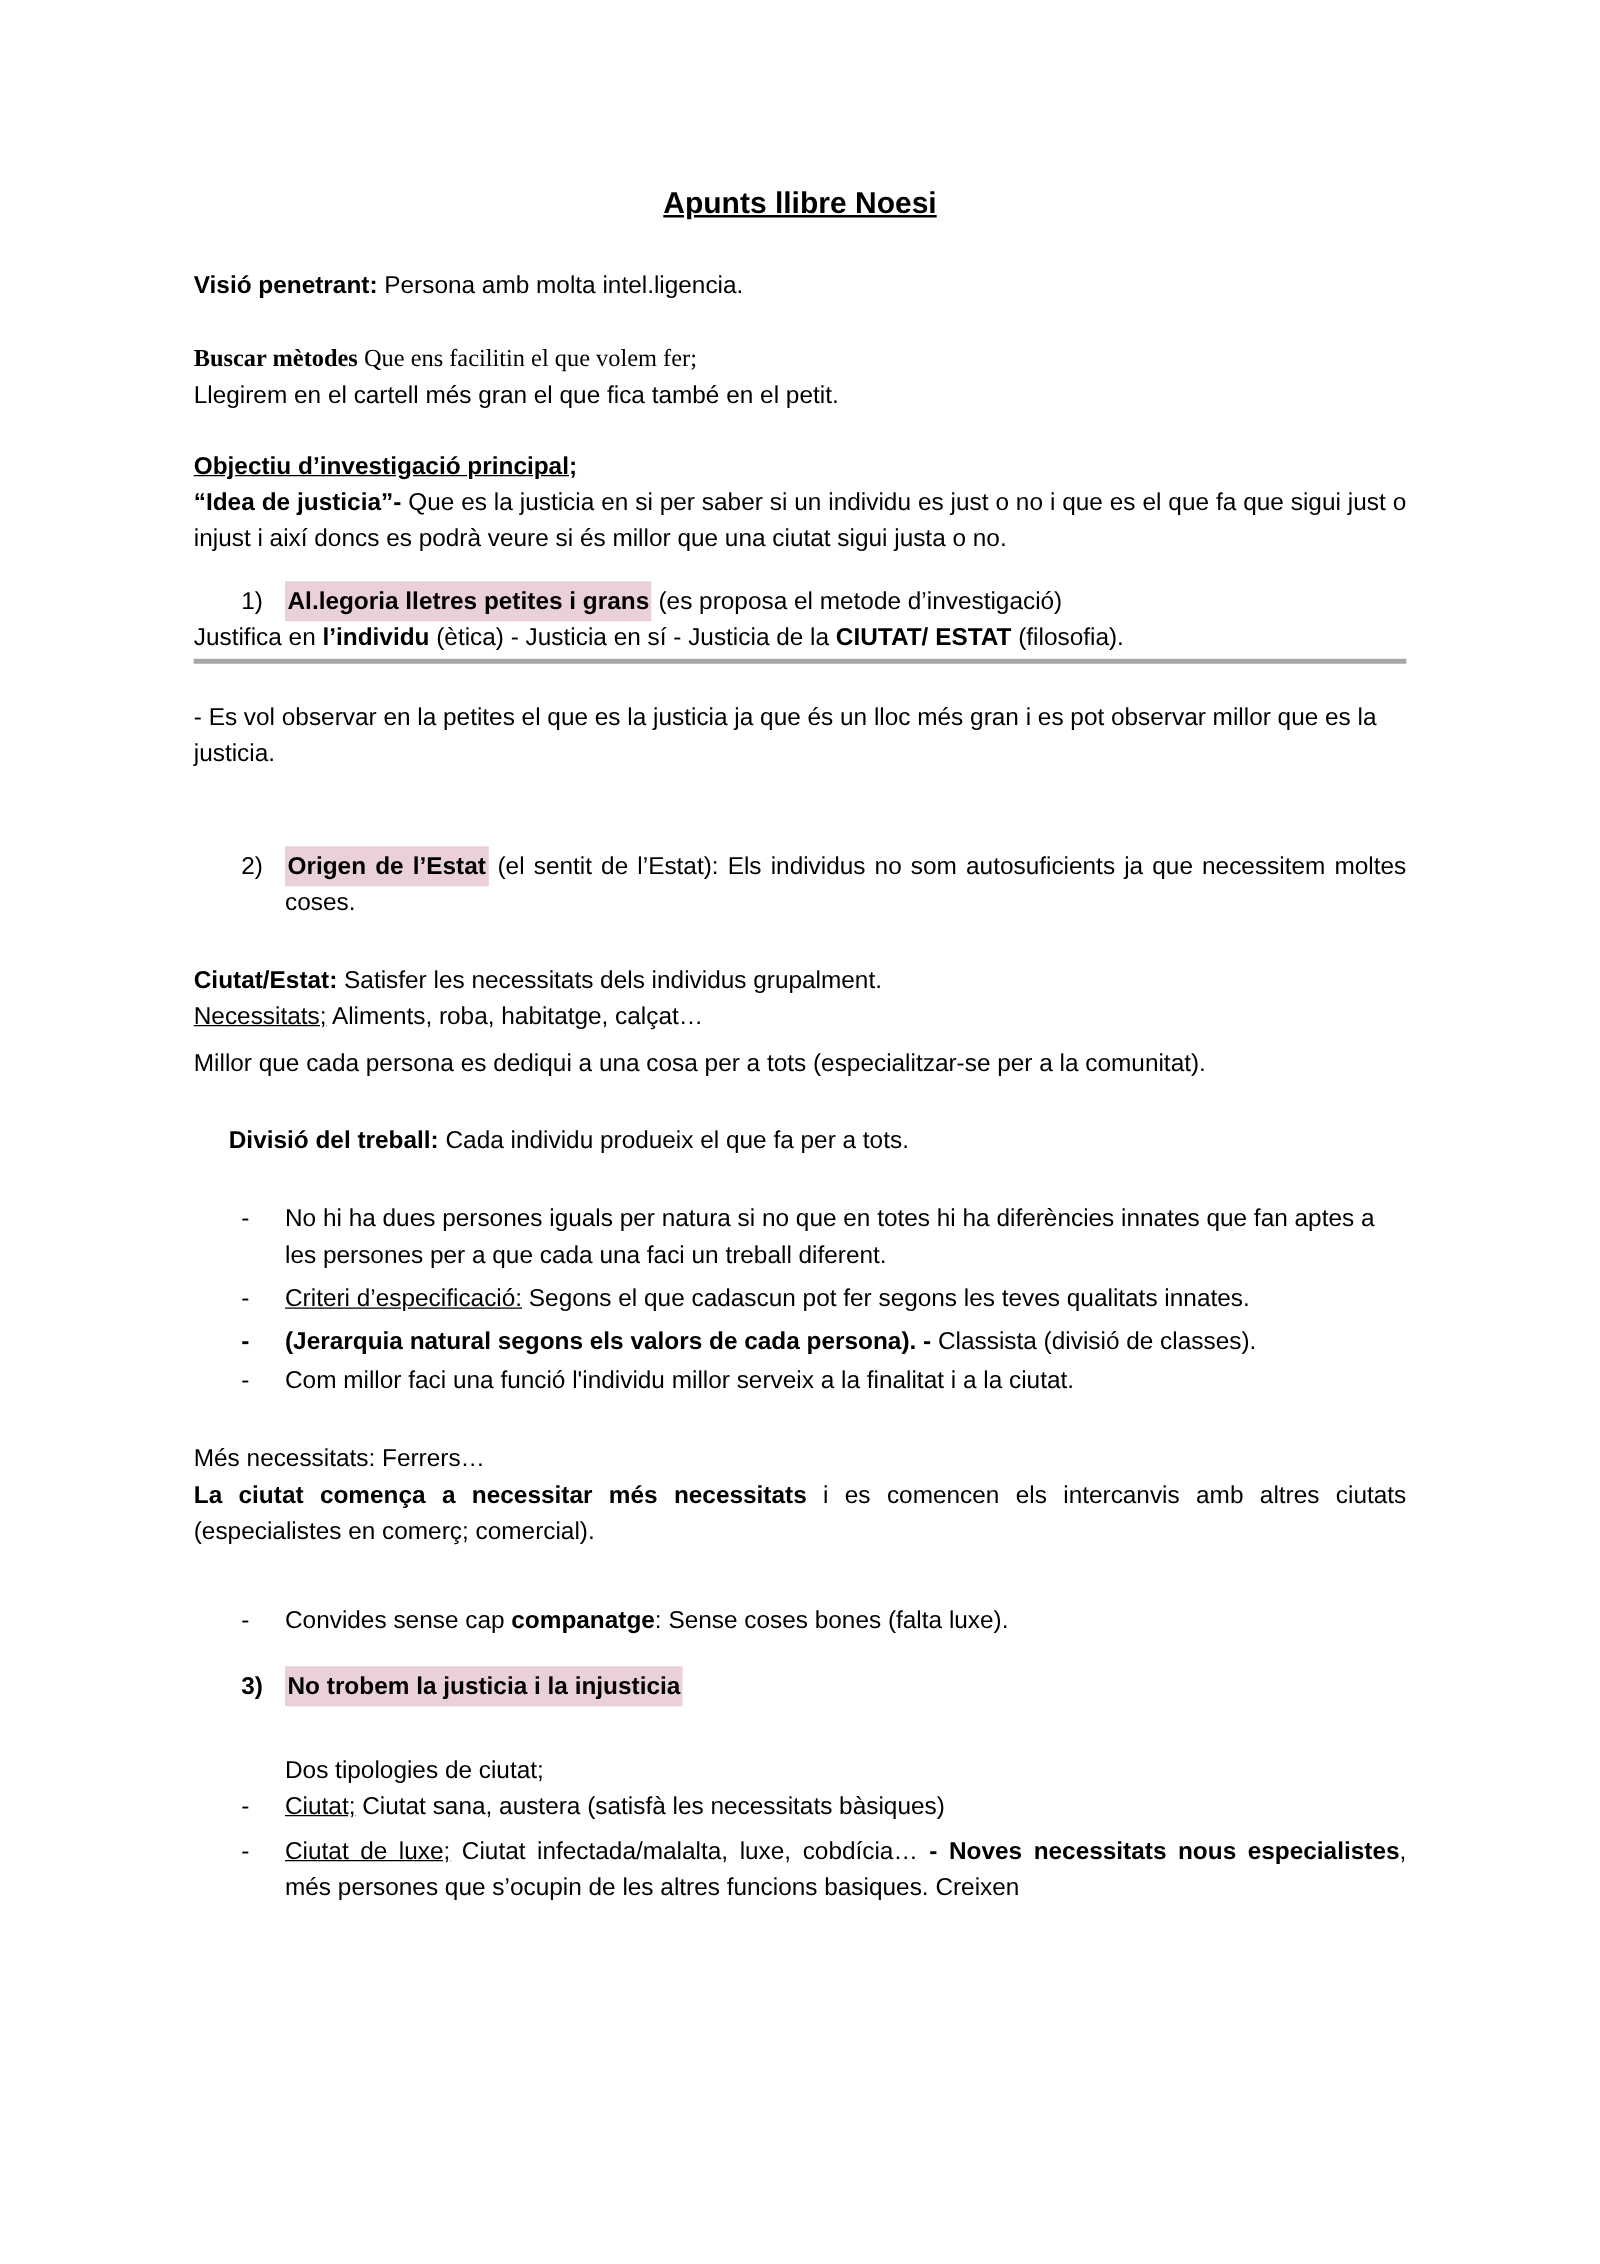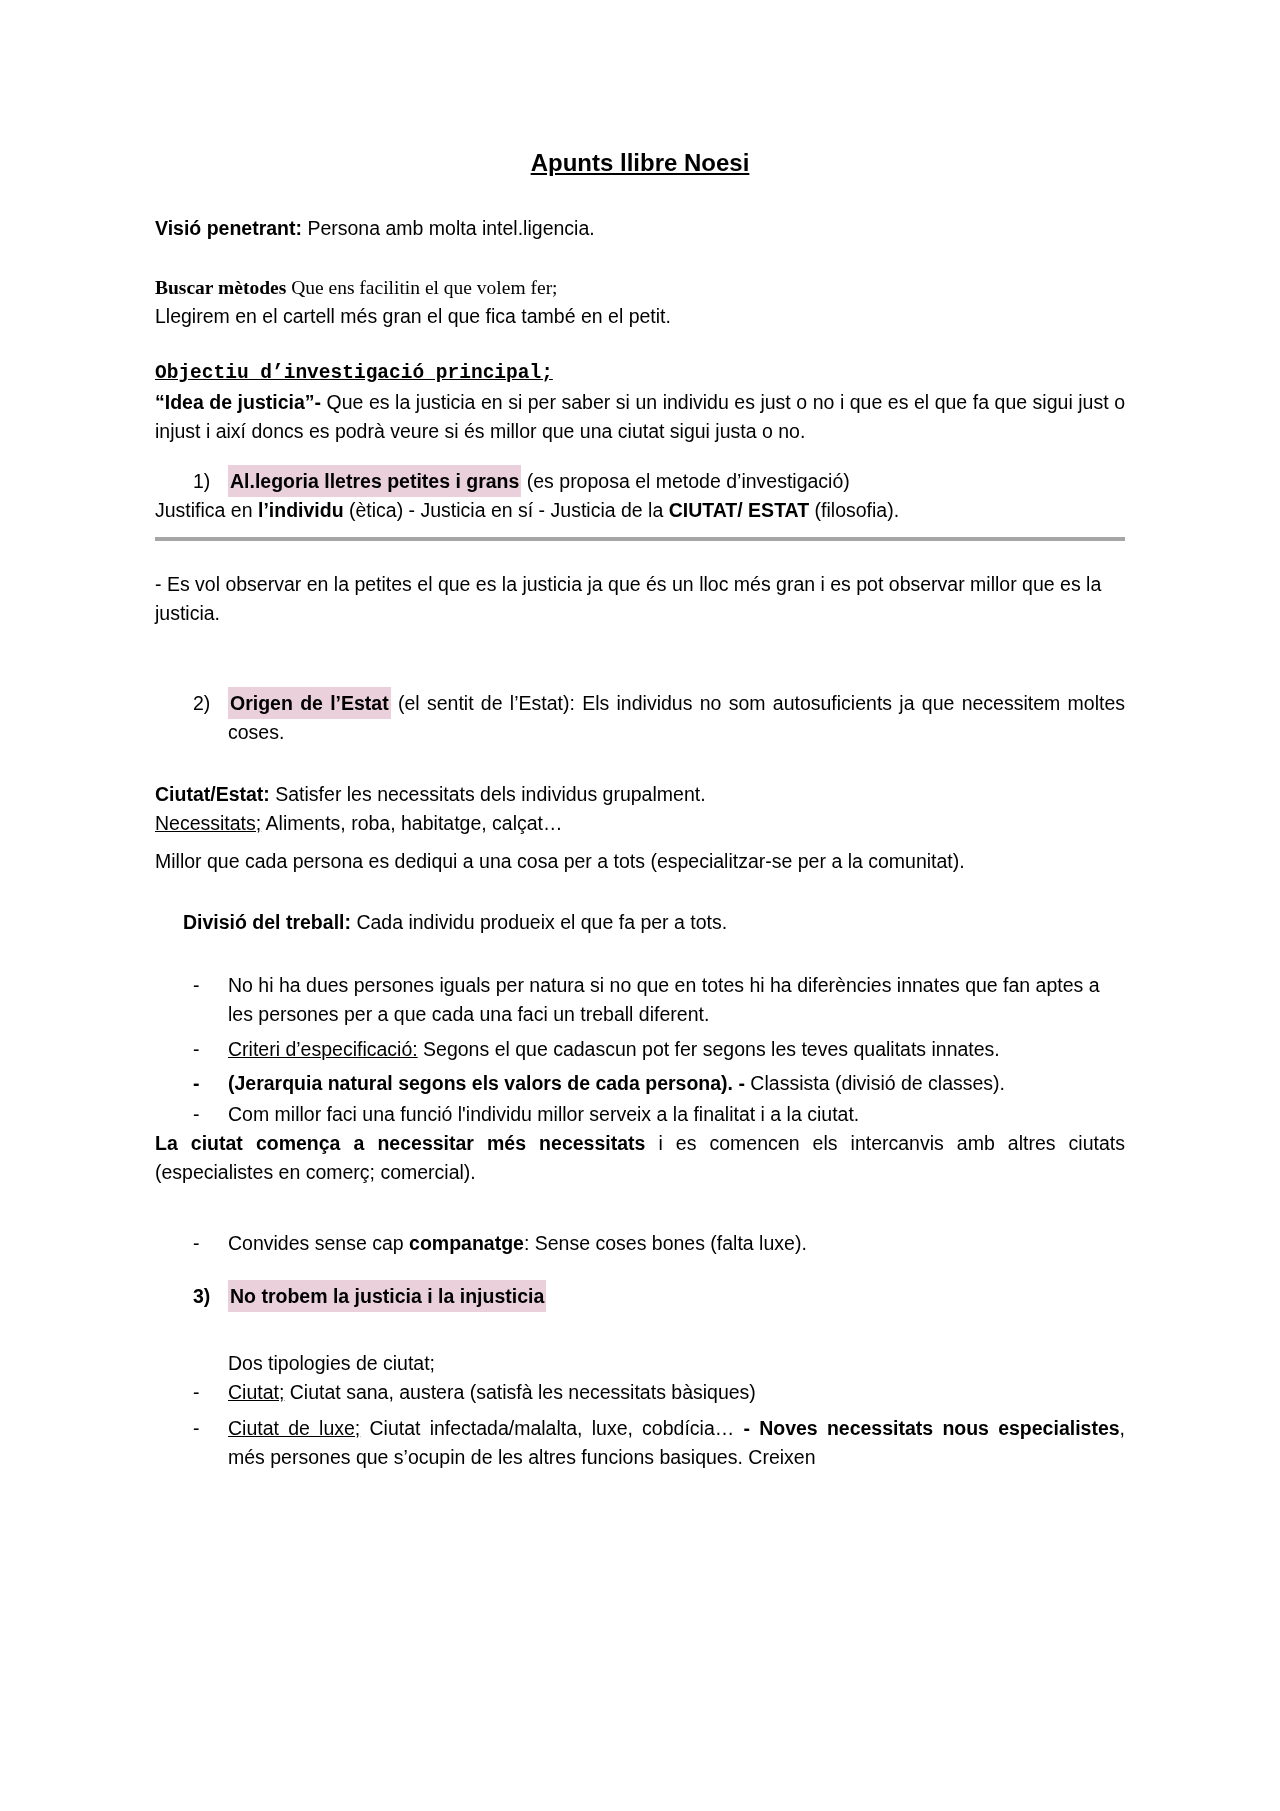--- a/index.html
+++ b/index.html
@@ -14,29 +14,29 @@
     width:1280px;height:1811px;overflow:hidden;
     font-family:"Liberation Sans","DejaVu Sans",sans-serif;
     font-size:19.5px;line-height:29px;color:var(--ink);
   }
   .page{width:1280px;height:1811px;padding:148px 155px 0 155px;background:var(--paper);}
   h1.doc-title{
     font-size:24px;line-height:30px;font-weight:700;
     text-decoration:underline;text-align:center;
   }
   p,h2{font-weight:400;font-size:19.5px;line-height:29px;}
-  h2.section-heading{font-weight:700;text-decoration:underline;font-family:Liberation Mono, monospace;}
+  h2.section-heading{font-weight:700;text-decoration:underline;}
   .b{font-weight:700;}
   .u{text-decoration:underline;}
   .hl{background:var(--hl);padding:5px 2px;}
   .just{text-align:justify;}
   .li{position:relative;padding-left:73px;}
   .li > .marker{position:absolute;left:38px;top:0;}
   .indent{padding-left:73px;}
-  .rule{border-bottom:4px solid var(--rule);padding-bottom:12px;}
+  .rule{border-bottom:4px solid var(--rule);padding-bottom:2px;}
   
   .mt2{margin-top:2px;}  .mt5{margin-top:5px;}  .mt6{margin-top:6px;}
   .mt7{margin-top:7px;}  .mt9{margin-top:9px;}  .mt10{}
   .mt21{margin-top:21px;}.mt24{margin-top:24px;}.mt28{margin-top:28px;}
   .mt29{margin-top:29px;}.mt30{margin-top:30px;font-family:Liberation Serif, serif;}
   .mt32{margin-top:32px;margin-left:28px;}.mt33{margin-top:33px;}.mt34{margin-top:34px;}
   .mt38{margin-top:38px;}.mt40{margin-top:36px;}.mt42{margin-top:42px;}
   .mt61{margin-top:61px;}
 </style>
 </head>
@@ -83,20 +83,21 @@
   </div>
   <div class="li just mt5">
     <span class="marker b">-</span>
     <span class="b">(Jerarquia natural segons els valors de cada persona). -</span><span> Classista (divisió de classes).</span>
   </div>
   <div class="li mt2">
     <span class="marker">-</span>
     <span>Com millor faci una funció l'individu millor serveix a la finalitat i a la ciutat.</span>
   </div>
 
+  <p class="mt34">Més necessitats: Ferrers…</p>
   <p class="just"><span class="b">La ciutat comença a necessitar més necessitats</span><span> i es comencen els intercanvis amb altres ciutats (especialistes en comerç; comercial).</span></p>
 
   <div class="li mt42">
     <span class="marker">-</span>
     <span>Convides sense cap </span><span class="b">companatge</span><span>: Sense coses bones (falta luxe).</span>
   </div>
 
   <div class="li mt24">
     <span class="marker b">3)</span>
     <span class="b hl">No trobem la justicia i la injusticia</span>

